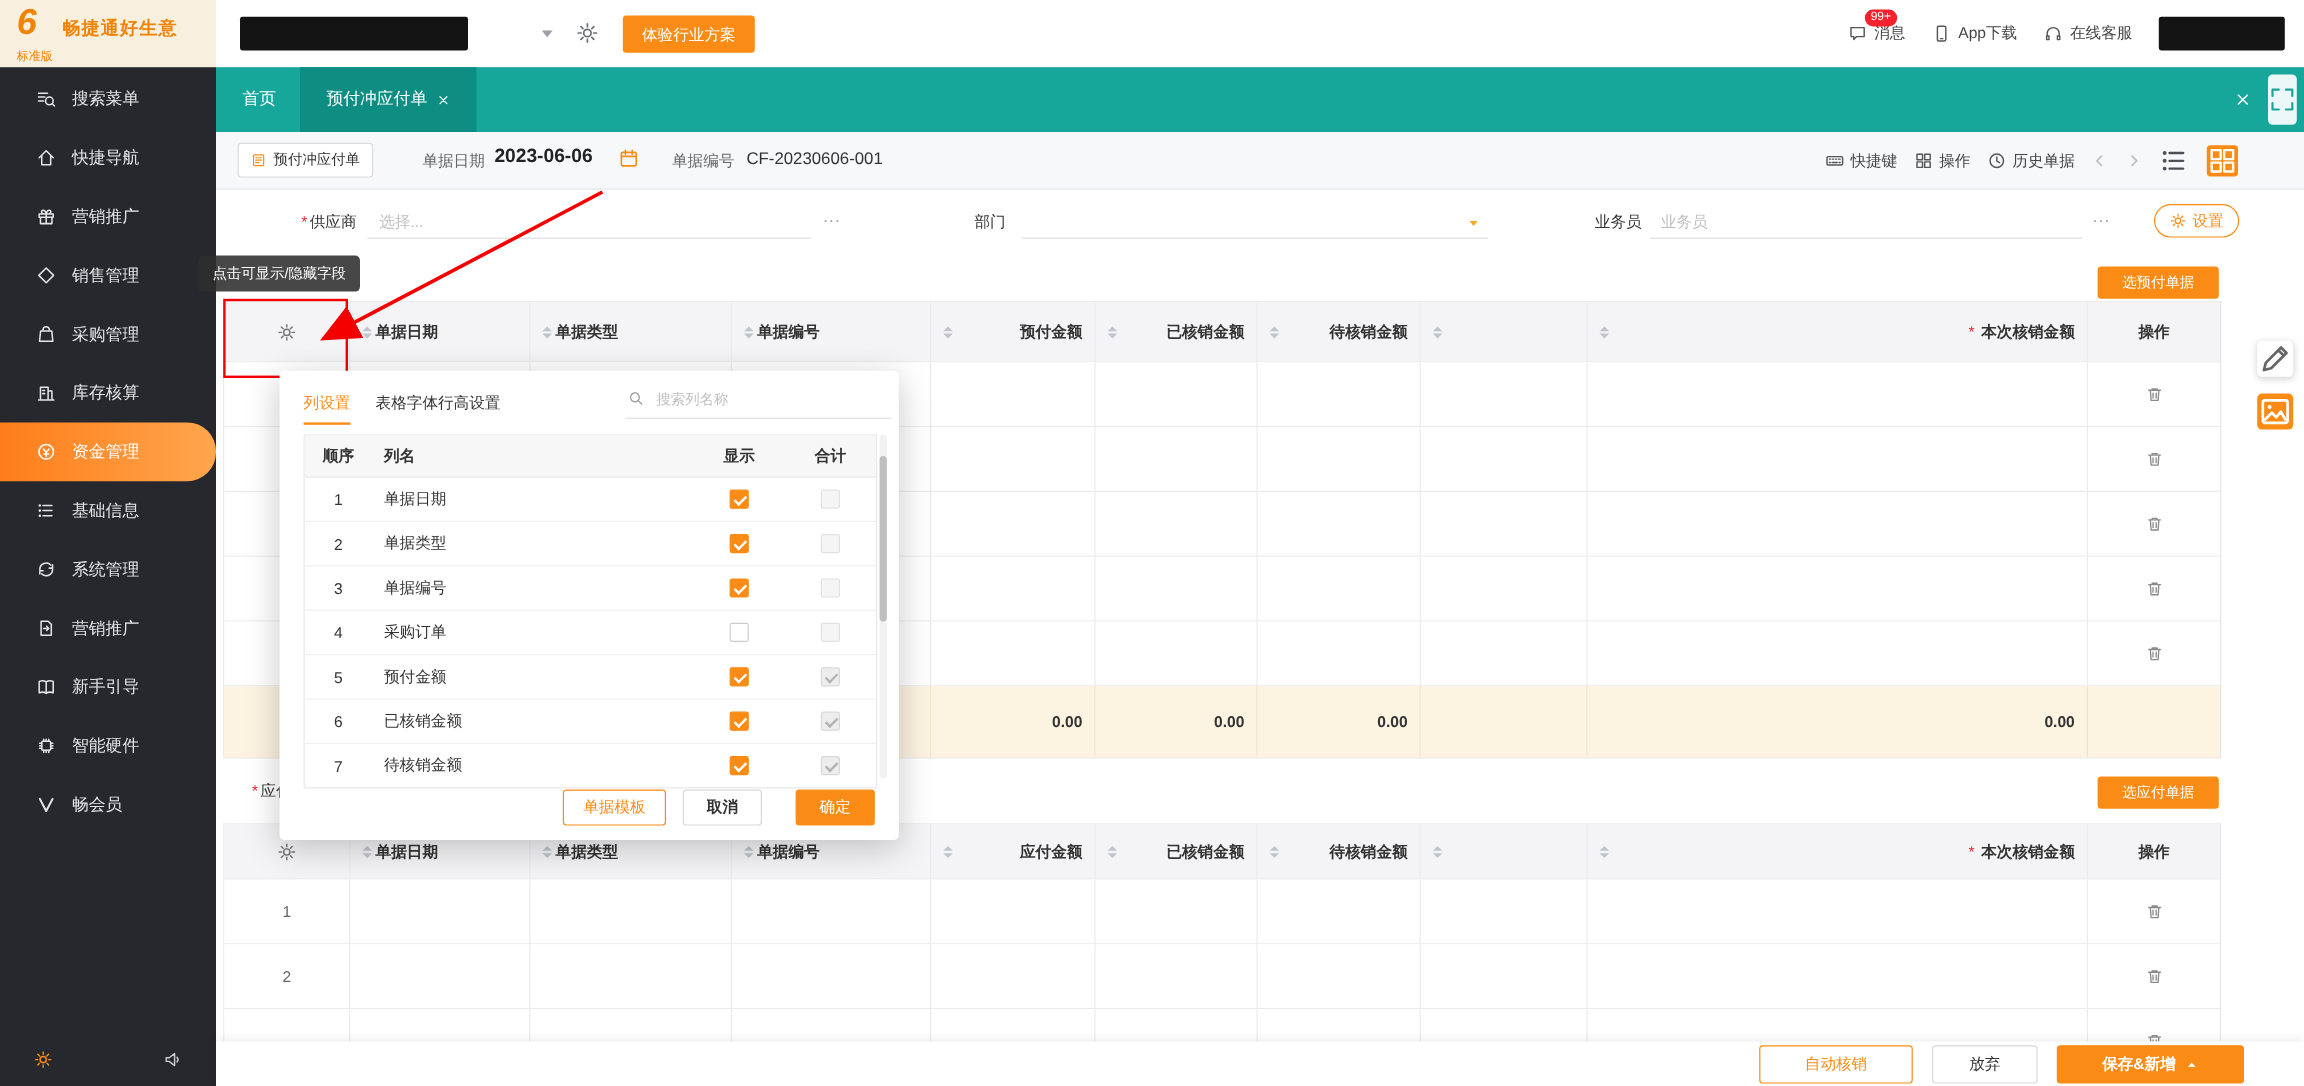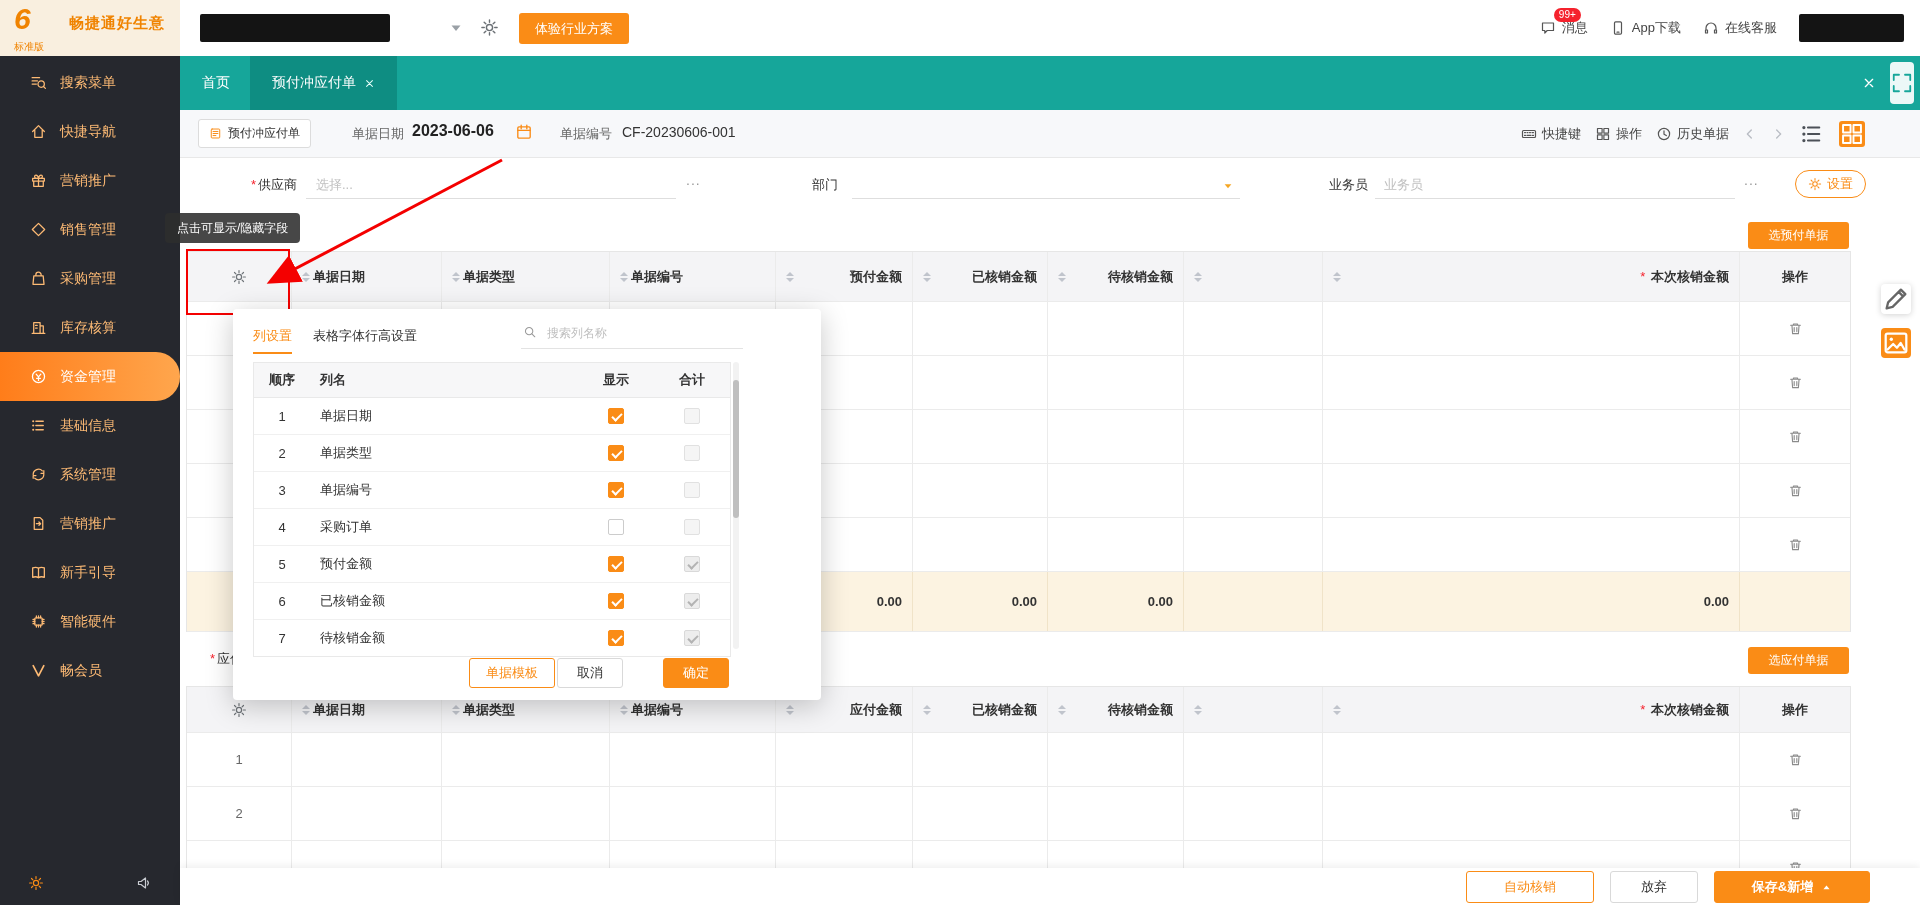--- a/index.html
+++ b/index.html
@@ -5,24 +5,24 @@
   html,body{margin:0;padding:0;background:#fff;}
   .root{position:relative;width:1920px;height:905px;overflow:hidden;background:#fff;
         font-family:"Liberation Sans","DejaVu Sans",sans-serif;font-size:14px;color:#333;}
   .icon{display:inline-flex;align-items:center;justify-content:center;}
   .icon svg{width:16px;height:16px;display:block;}
 
   
   .sidebar{position:absolute;left:0;top:0;width:180px;height:905px;background:#26282e;z-index:20;}
   .logo{position:absolute;left:0;top:0;width:180px;height:56px;background:#f9efdf;}
   .logo-mark{position:absolute;left:14px;top:2px;font-style:italic;font-weight:bold;font-size:30px;color:#f08300;}
-  .logo-title{position:absolute;left:69px;top:14px;color:#f08300;font-weight:bold;font-size:15px;letter-spacing:1px;}
+  .logo-title{position:absolute;left:52px;top:14px;color:#f08300;font-weight:bold;font-size:15px;letter-spacing:1px;}
   .logo-sub{position:absolute;left:14px;top:40px;color:#f08300;font-size:10px;}
   .side-menu{position:absolute;left:0;top:58px;width:180px;}
-  .side-item{height:49px;display:flex;align-items:center;padding-left:30px;gap:13px;color:#fdba74;font-size:14px;cursor:pointer;}
+  .side-item{height:49px;display:flex;align-items:center;padding-left:30px;gap:13px;color:#e5e5e5;font-size:14px;cursor:pointer;}
   .side-item .icon svg{width:17px;height:17px;}
   .side-item.active{background:linear-gradient(90deg,#ff7d1a,#ffa64d);color:#fff;border-radius:0 24px 24px 0;}
   .side-foot{position:absolute;left:0;bottom:0;width:180px;height:44px;display:flex;align-items:center;justify-content:space-between;padding:0 28px;box-sizing:border-box;}
   .side-foot .g{color:#fa8c16;} .side-foot .h{color:#c9ccd2;}
 
   
   .topbar{position:absolute;left:180px;top:0;width:1740px;height:56px;background:#fff;border-bottom:1px solid #ececec;z-index:10;}
   .redacted{position:absolute;background:#141414;border-radius:2px;}
   .tb-caret{position:absolute;left:268px;top:20px;color:#9aa0a6;}
   .tb-gear{position:absolute;left:300px;top:18px;color:#6b7075;}
@@ -86,40 +86,40 @@
   .amt{justify-content:flex-end;font-weight:bold;color:#333;}
   .rowno{color:#666;font-size:13px;}
   .sorter{display:inline-flex;flex-direction:column;gap:2px;}
   .sorter i{width:0;height:0;border-left:4px solid transparent;border-right:4px solid transparent;display:block;}
   .sorter .up{border-bottom:4px solid #c0c4cc;} .sorter .down{border-top:4px solid #c0c4cc;}
   .icon.tgear{color:#6f7479;} .icon.trash{color:#8a8a8a;cursor:pointer;} .icon.trash svg{width:15px;height:15px;}
   .tbl2wrap{position:absolute;left:186px;top:686px;width:1665px;height:182px;overflow:hidden;z-index:1;}
   .tbl2wrap .tbl{position:relative;left:0;top:0;}
 
   
-  .popup{position:absolute;left:233px;top:309px;width:588px;height:391px;background:#fff;border-radius:4px;
+  .popup{position:absolute;left:233px;top:309px;width:516px;height:391px;background:#fff;border-radius:4px;
          box-shadow:0 6px 28px rgba(0,0,0,.22);z-index:50;}
   .p-tab{position:absolute;top:18px;font-size:13px;cursor:pointer;}
   .p-tab.on{color:#fa8c16;border-bottom:2px solid #fa8c16;padding-bottom:7px;}
   .p-tab.off{color:#333;}
   .p-search{position:absolute;left:288px;top:12px;width:192px;border-bottom:1px solid #e3e3e3;padding:4px 4px 6px 26px;color:#bfbfbf;font-size:12px;}
   .p-search .icon{position:absolute;left:2px;top:4px;color:#9a9a9a;} .p-search .icon svg{width:14px;height:14px;}
   .p-table{position:absolute;left:20px;top:53px;width:476px;border:1px solid #e9e9e9;}
   .p-hrow{display:flex;height:34px;background:#f7f7f8;border-bottom:1px solid #e9e9e9;font-weight:bold;font-size:13px;color:#333;}
   .p-row{display:flex;height:36px;border-bottom:1px solid #f0f0f0;font-size:13px;color:#333;}
   .p-row:last-child{border-bottom:none;}
   .p-c{display:flex;align-items:center;box-sizing:border-box;}
   .pc-order{width:56px;justify-content:center;}
   .pc-name{width:268px;padding-left:10px;}
   .pc-show,.pc-total{width:76px;justify-content:center;}
   .p-scroll{position:absolute;left:500px;top:53px;width:6px;height:287px;background:#f2f2f2;border-radius:3px;}
   .p-thumb{position:absolute;left:0;top:18px;width:6px;height:138px;background:#bfbfbf;border-radius:3px;}
   .p-btn{position:absolute;top:349px;height:30px;border-radius:3px;font-size:13px;cursor:pointer;font-family:inherit;display:flex;align-items:center;justify-content:center;box-sizing:border-box;}
   .pb-tpl{left:236px;width:86px;background:#fff;border:1px solid #fa8c16;color:#fa8c16;}
-  .pb-cancel{left:324px;width:66px;background:#fff;border:1px solid #d9d9d9;color:#333;}
+  .pb-cancel{left:336px;width:66px;background:#fff;border:1px solid #d9d9d9;color:#333;font-weight:bold;}
   .pb-ok{left:430px;width:66px;background:#fa8c16;border:1px solid #fa8c16;color:#fff;}
   .cb{display:inline-block;width:16px;height:16px;border:1px solid #ccc;border-radius:2px;background:#fff;position:relative;box-sizing:border-box;cursor:pointer;}
   .cb.on{background:#fa8c16;border-color:#fa8c16;}
   .cb.on::after{content:'';position:absolute;left:5px;top:1.5px;width:4px;height:8px;border:solid #fff;border-width:0 2px 2px 0;transform:rotate(45deg);}
   .cb.dis{background:#f5f5f5;border-color:#e1e1e1;cursor:default;}
   .cb.on.dis{background:#ededed;border-color:#d9d9d9;}
   .cb.on.dis::after{border-color:#b3b3b3;}
 
   
   .footbar{position:absolute;left:180px;top:868px;width:1740px;height:37px;background:#fff;box-shadow:0 -2px 8px rgba(0,0,0,.07);z-index:30;}

